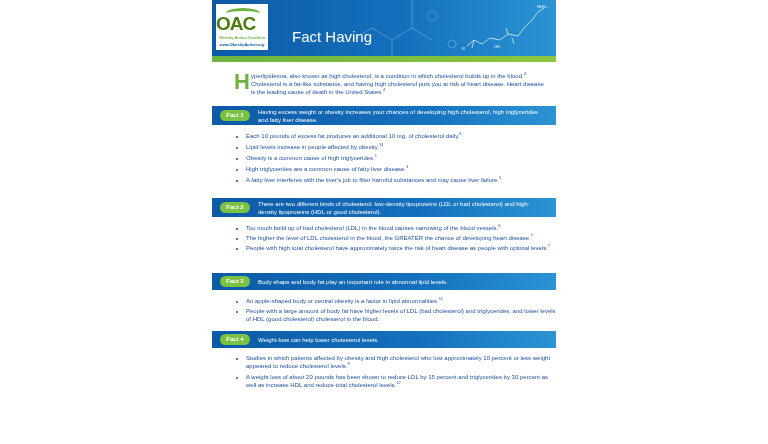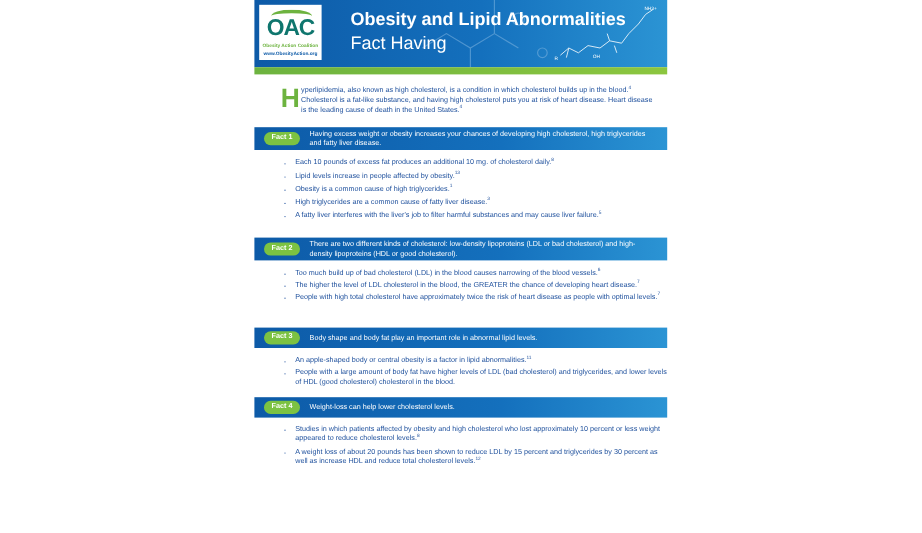--- a/index.html
+++ b/index.html
@@ -23,22 +23,22 @@
   }
   .logo-box {
     position: absolute; left: 4px; top: 4px; width: 52px; height: 46px;
     background: #ffffff;
   }
   .logo-swoosh {
     position: absolute; left: 10px; top: 4px; width: 34px; height: 8px;
     border-top: 3px solid #6db33f; border-radius: 50% 50% 0 0;
   }
   .logo-text {
-    position: absolute; left: 0; top: 9px; width: 52px; text-align: center;
-    font-size: 19px; font-weight: bold; color: #0f766e; letter-spacing: -1px;
+    position: absolute; left: 0; top: 9px; width: 52px; 
+    font-size: 19px; font-weight: bold; color: #4d7c0f; letter-spacing: -1px;
   }
   .logo-sub {
     position: absolute; left: 0; top: 31px; width: 52px; text-align: center;
     font-size: 4px; color: #6db33f; font-weight: bold;
   }
   .logo-url {
     position: absolute; left: 0; top: 38px; width: 52px; text-align: center;
     font-size: 4px; color: #0d5aa7; font-weight: bold;
   }
   .title {
@@ -99,21 +99,20 @@
       <text x="325" y="8" fill="#ffffff" font-size="4" font-family="Liberation Sans, sans-serif">NH3+</text>
       <text x="282" y="48" fill="#ffffff" font-size="4" font-family="Liberation Sans, sans-serif">OH</text>
       <text x="250" y="50" fill="#ffffff" font-size="4" font-family="Liberation Sans, sans-serif">R</text>
     </svg>
     <div class="logo-box">
       <div class="logo-swoosh"></div>
       <div class="logo-text">OAC</div>
       <div class="logo-sub">Obesity Action Coalition</div>
       <div class="logo-url">www.ObesityAction.org</div>
     </div>
-    <div class="title">Obesity and Lipid Abnormalities</div>
     <div class="subtitle">Fact Having</div>
   </div>
   <div class="green-bar"></div>
 
   <div class="intro">
     <span class="dropcap">H</span><span>yperlipidemia, also known as high cholesterol, is a condition in which cholesterol builds up in the blood.</span><sup>4</sup><span> Cholesterol is a fat-like substance, and having high cholesterol puts you at risk of heart disease. Heart disease is the leading cause of death in the United States.</span><sup>4</sup>
   </div>
 
   <div class="fact-bar" style="top:106px;height:19px;">
     <div class="fact-pill" style="top:4px;">Fact 1</div>

